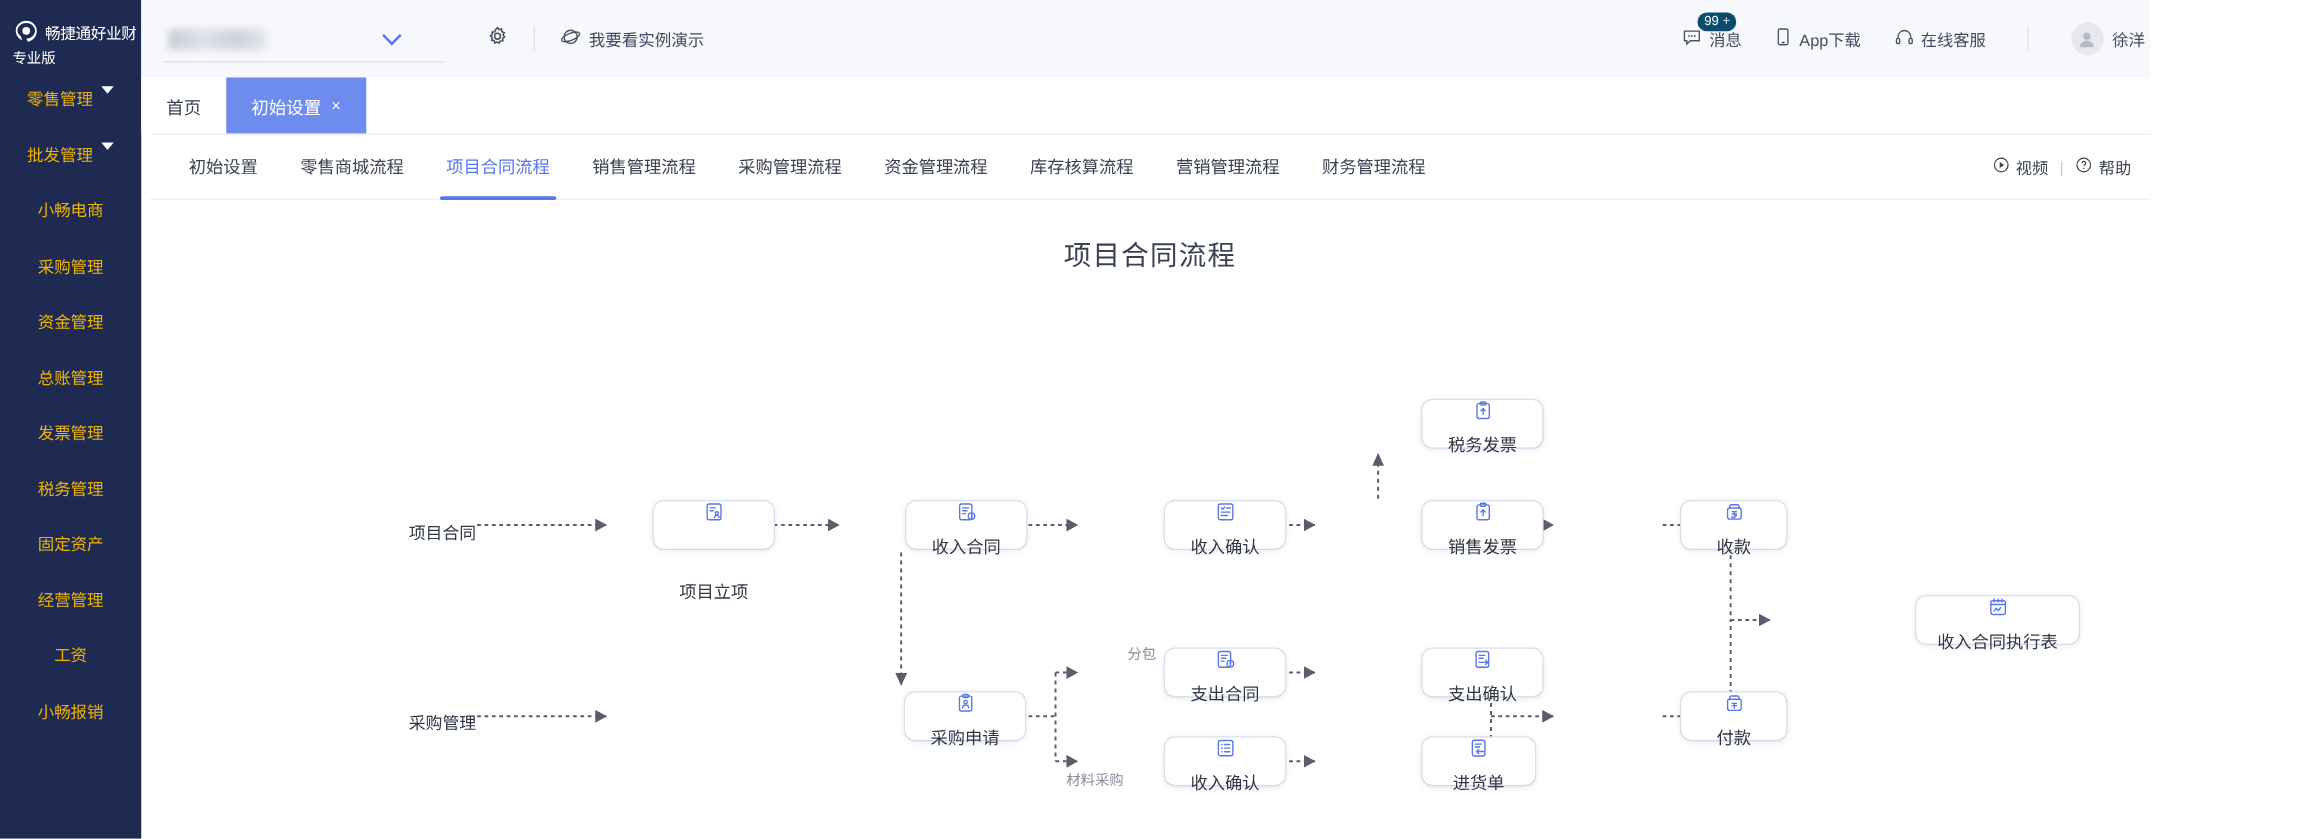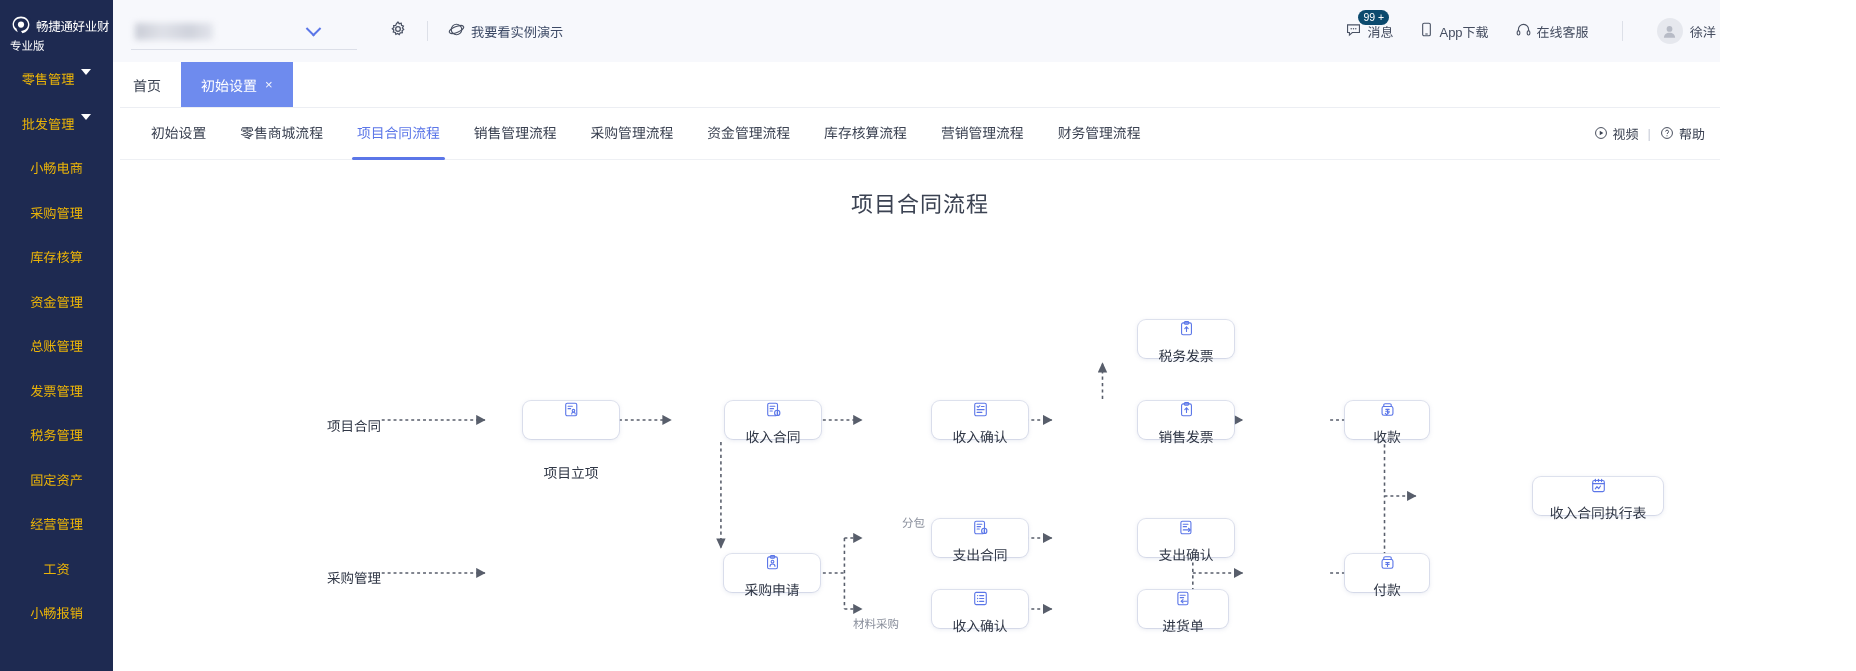--- a/index.html
+++ b/index.html
@@ -145,21 +145,21 @@
   }
   .subtab.active { color: #5b76e8; }
   .subtab.active::after {
     content:""; position:absolute; left: 12px; right: 12px; bottom: 0;
     height: 2.5px; background:#5b76e8; border-radius: 2px;
   }
   .subtabs-right {
     margin-left:auto; display:flex; align-items:center; gap:0;
     padding-right: 6px; font-size: 13px; color:#3b4252;
   }
-  .srt-item { display:flex; align-items:flex-end; gap:5px; cursor:pointer; padding: 0 9px;}
+  .srt-item { display:flex; align-items:center; gap:5px; cursor:pointer; padding: 0 9px;}
   .srt-sep { color:#c9cdd8; }
 
   
   .canvas { position: relative; width: 100%; height: 512px; }
   .flow-title {
     position:absolute; left:0; right:0; top: 26px;
     text-align:center; font-size: 22px; color: #3b4252; letter-spacing: 1px;
   }
   .swimlabel {
     position: absolute; font-size: 13.5px; color: #2f3645; white-space: nowrap;
@@ -207,23 +207,20 @@
         </div>
         <div class="nav-item">
           <span>批发管理</span>
           <span class="caret"></span>
         </div>
         <div class="nav-item">
           <span>小畅电商</span>
         </div>
         <div class="nav-item">
           <span>采购管理</span>
-        </div>
-        <div class="nav-item">
-          <span>库存核算</span>
         </div>
         <div class="nav-item">
           <span>资金管理</span>
         </div>
         <div class="nav-item">
           <span>总账管理</span>
         </div>
         <div class="nav-item">
           <span>发票管理</span>
         </div>

